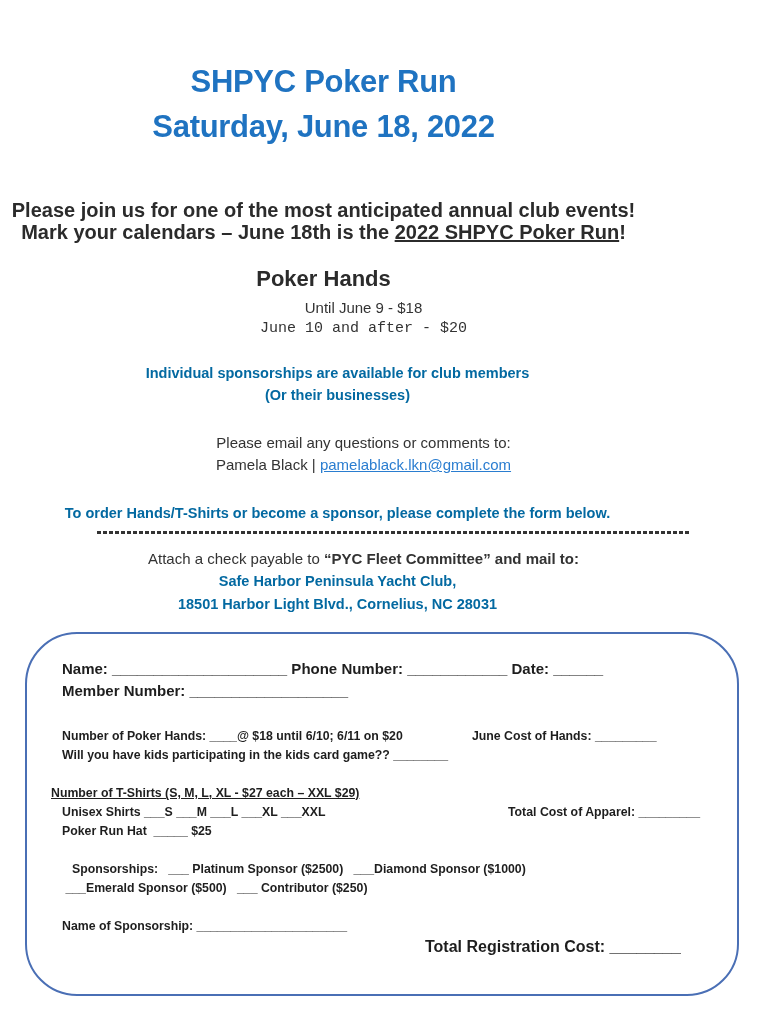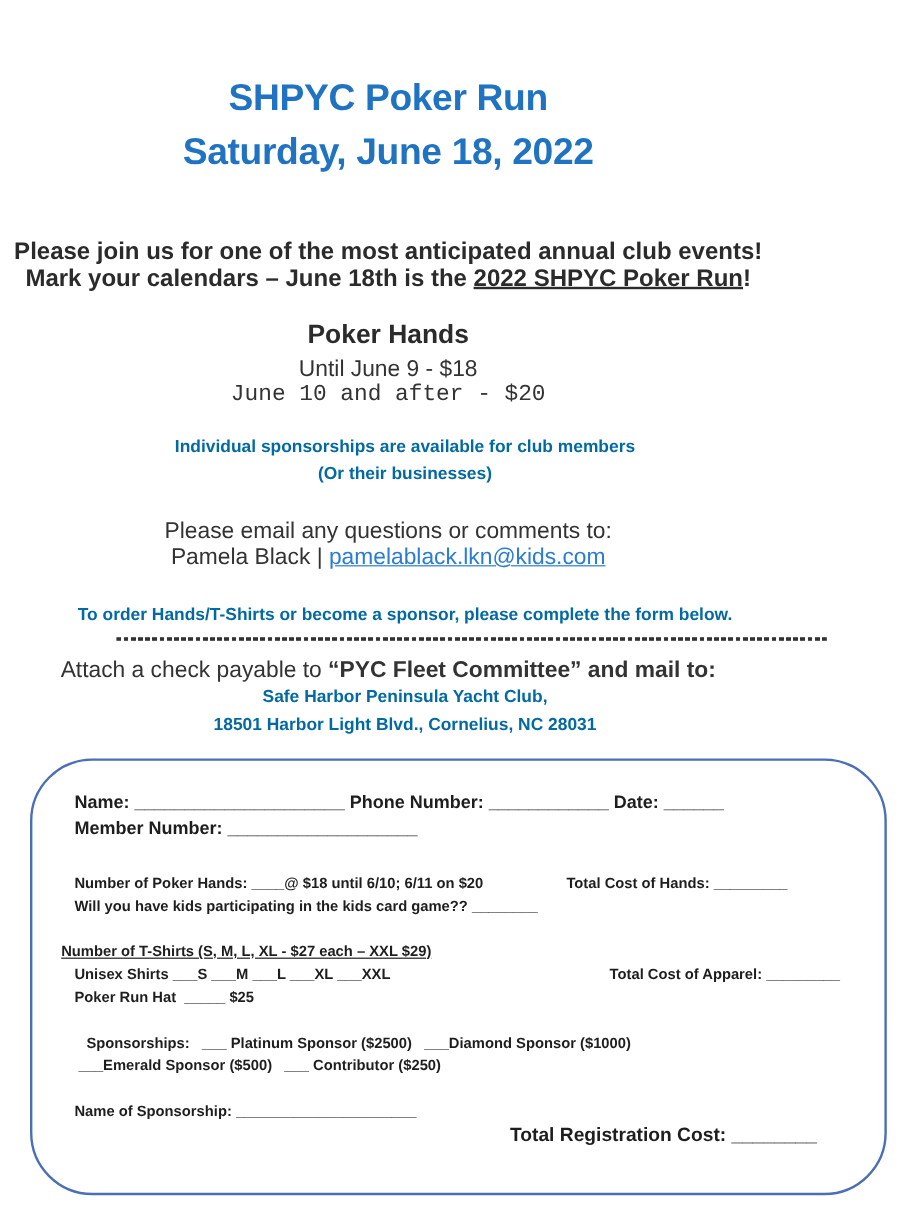--- a/index.html
+++ b/index.html
@@ -8,21 +8,21 @@
     font-family: "Liberation Sans", "DejaVu Sans", sans-serif; color: #222;
   }
   .center { position: absolute; left: 0; width: 647px; text-align: center; }
   .title {
     color: #1f73c1; font-weight: bold; font-size: 31px; line-height: 44px;
     letter-spacing: -0.3px;
   }
   .intro { font-weight: bold; font-size: 20px; line-height: 22px; color: #2b2b2b; }
   .intro u { text-decoration: underline; }
   .h2 { font-weight: bold; font-size: 22px; color: #2b2b2b; }
-  .normal { font-size: 19px; line-height: 21px; color: #333; }
+  .normal { font-size: 15px; line-height: 21px; color: #333; margin-left: 40px; }
   .bold15 { font-weight: bold; font-size: 14.5px; line-height: 22px; color: #0369a1; margin-left: 14px; }
   a.email { color: #2a7dd0; text-decoration: underline; }
   .dashes {
     position: absolute; left: 97px; top: 531px; width: 592px; height: 3px;
     background: repeating-linear-gradient(90deg, #333 0 4px, transparent 4px 6px);
   }
   .form-box {
     position: absolute; left: 25px; top: 632px; width: 714px; height: 364px;
     border: 2px solid #4a6fb5; border-radius: 52px; box-sizing: border-box;
   }
@@ -44,39 +44,39 @@
 
 <div class="center h2" style="top:266px;">Poker Hands</div>
 <div class="center normal" style="top:297px;">Until June 9 - $18</div>
 <div class="center normal" style="top:318px;font-family:Liberation Mono, monospace;">June 10 and after - $20</div>
 
 <div class="center bold15" style="top:362px;">Individual sponsorships are available for club members</div>
 <div class="center bold15" style="top:384px;">(Or their businesses)</div>
 
 <div class="center normal" style="top:432px;">Please email any questions or comments to:</div>
 <div class="center normal" style="top:454px;">
-  <span>Pamela Black | </span><a class="email" href="#">pamelablack.lkn@kids.com</a>
+  <span>Pamela Black | </span><a class="email" href="#">pamelablack.lkn@gmail.com</a>
 </div>
 
 <div class="center bold15" style="top:502px;">To order Hands/T-Shirts or become a sponsor, please complete the form below.</div>
 <div class="dashes"></div>
 
 <div class="center normal" style="top:548px;">
   <span>Attach a check payable to </span><b>“PYC Fleet Committee” and mail to:</b>
 </div>
 <div class="center bold15" style="top:570px;">Safe Harbor Peninsula Yacht Club,</div>
 <div class="center bold15" style="top:593px;">18501 Harbor Light Blvd., Cornelius, NC 28031</div>
 
 <div class="form-box"></div>
 
 <div class="f f15" style="left:62px; top:660px;">Name: _____________________ Phone Number: ____________ Date: ______</div>
 <div class="f f15" style="left:62px; top:682px;">Member Number: ___________________</div>
 
 <div class="f f12" style="left:62px; top:729px;">Number of Poker Hands: ____@ $18 until 6/10; 6/11 on $20</div>
-<div class="f f12" style="left:472px; top:729px;">Total Cost of Hands: _________</div>
+<div class="f f12" style="left:472px; top:729px;">June Cost of Hands: _________</div>
 <div class="f f12" style="left:62px; top:748px;">Will you have kids participating in the kids card game?? ________</div>
 
 <div class="f f12" style="left:51px; top:786px;text-decoration:underline;">Number of T-Shirts (S, M, L, XL - $27 each – XXL $29)</div>
 <div class="f f12" style="left:62px; top:805px;">Unisex Shirts ___S ___M ___L ___XL ___XXL</div>
 <div class="f f12" style="left:508px; top:805px;">Total Cost of Apparel: _________</div>
 <div class="f f12" style="left:62px; top:824px;">Poker Run Hat  _____ $25</div>
 
 <div class="f f12" style="left:72px; top:862px;">Sponsorships:   ___ Platinum Sponsor ($2500)   ___Diamond Sponsor ($1000)</div>
 <div class="f f12" style="left:62px; top:881px;"> ___Emerald Sponsor ($500)   ___ Contributor ($250)</div>
 

